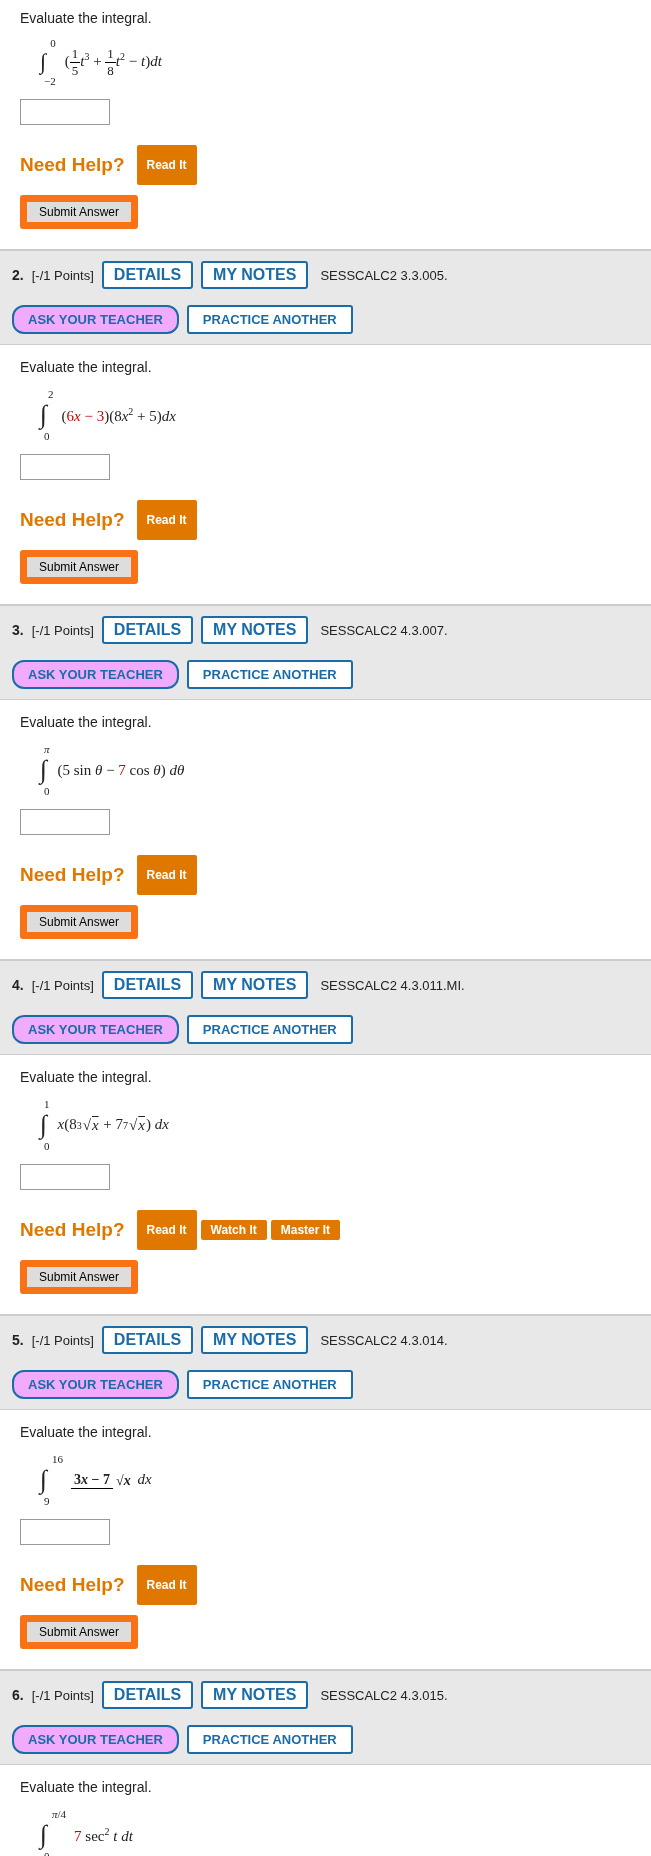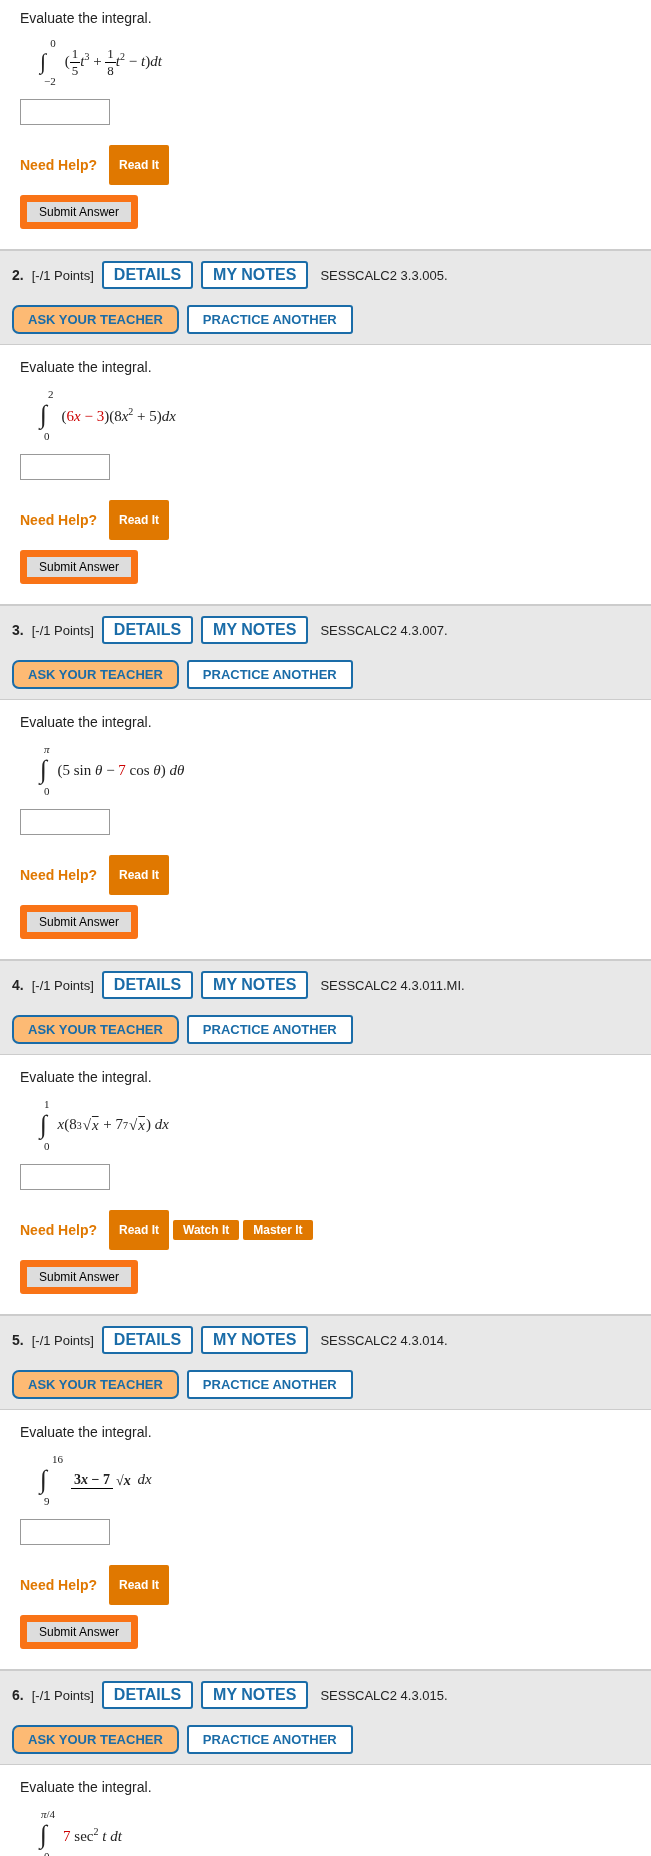--- a/index.html
+++ b/index.html
@@ -40,27 +40,27 @@
       margin-left: 4px;
     }
     .problem-actions {
       background: #e8e8e8;
       padding: 6px 12px 10px 12px;
       display: flex;
       gap: 8px;
     }
     .btn-ask-teacher {
       border: 2px solid #1a6ca8;
-      background: #fdba74;
+      background: #f0abfc;
       color: #1a6ca8;
       font-weight: bold;
       font-size: 13px;
       padding: 5px 14px;
       cursor: pointer;
-      border-radius: 7px;
+      border-radius: 12px;
     }
     .btn-practice {
       border: 2px solid #1a6ca8;
       background: #fff;
       color: #1a6ca8;
       font-weight: bold;
       font-size: 13px;
       padding: 5px 14px;
       cursor: pointer;
       border-radius: 3px;
@@ -84,21 +84,21 @@
     .answer-box {
       border: 1px solid #999;
       width: 90px;
       height: 26px;
       display: inline-block;
       margin-bottom: 10px;
     }
     .need-help {
       color: #e07800;
       font-weight: bold;
-      font-size: 14px;
+      font-size: 19px;
       margin-right: 8px;
     }
     .help-row {
       display: flex;
       align-items: center;
       margin-bottom: 10px;
       flex-wrap: wrap;
       gap: 4px;
     }
     .btn-read-it {
@@ -381,21 +381,21 @@
   </div>
   <div class="problem-actions">
     <button class="btn-ask-teacher">ASK YOUR TEACHER</button>
     <button class="btn-practice">PRACTICE ANOTHER</button>
   </div>
   <div class="problem-body">
     <div class="instruction">Evaluate the integral.</div>
     <div class="math-display" style="margin: 8px 0 12px 20px;">
       <span class="integral">
         <span class="int-limits">
-          <span class="int-upper" style="margin-left:1px;"><i>π</i>/4</span>
+          <span class="int-upper" style="margin-left:12px;"><i>π</i>/4</span>
           <span style="font-size:26px;">∫</span>
           <span class="int-lower" style="margin-left:4px;">0</span>
         </span>
         <span style="margin-left:4px; font-family:'Times New Roman', serif;">
           <span style="color:#cc0000;">7</span> sec<sup>2</sup> <i>t</i> <i>dt</i>
         </span>
       </span>
     </div>
     <div style="margin-bottom:10px;">
       <input type="text" class="answer-box" style="border: 1px solid rgb(153, 153, 153); width: 90px; height: 26px;">

